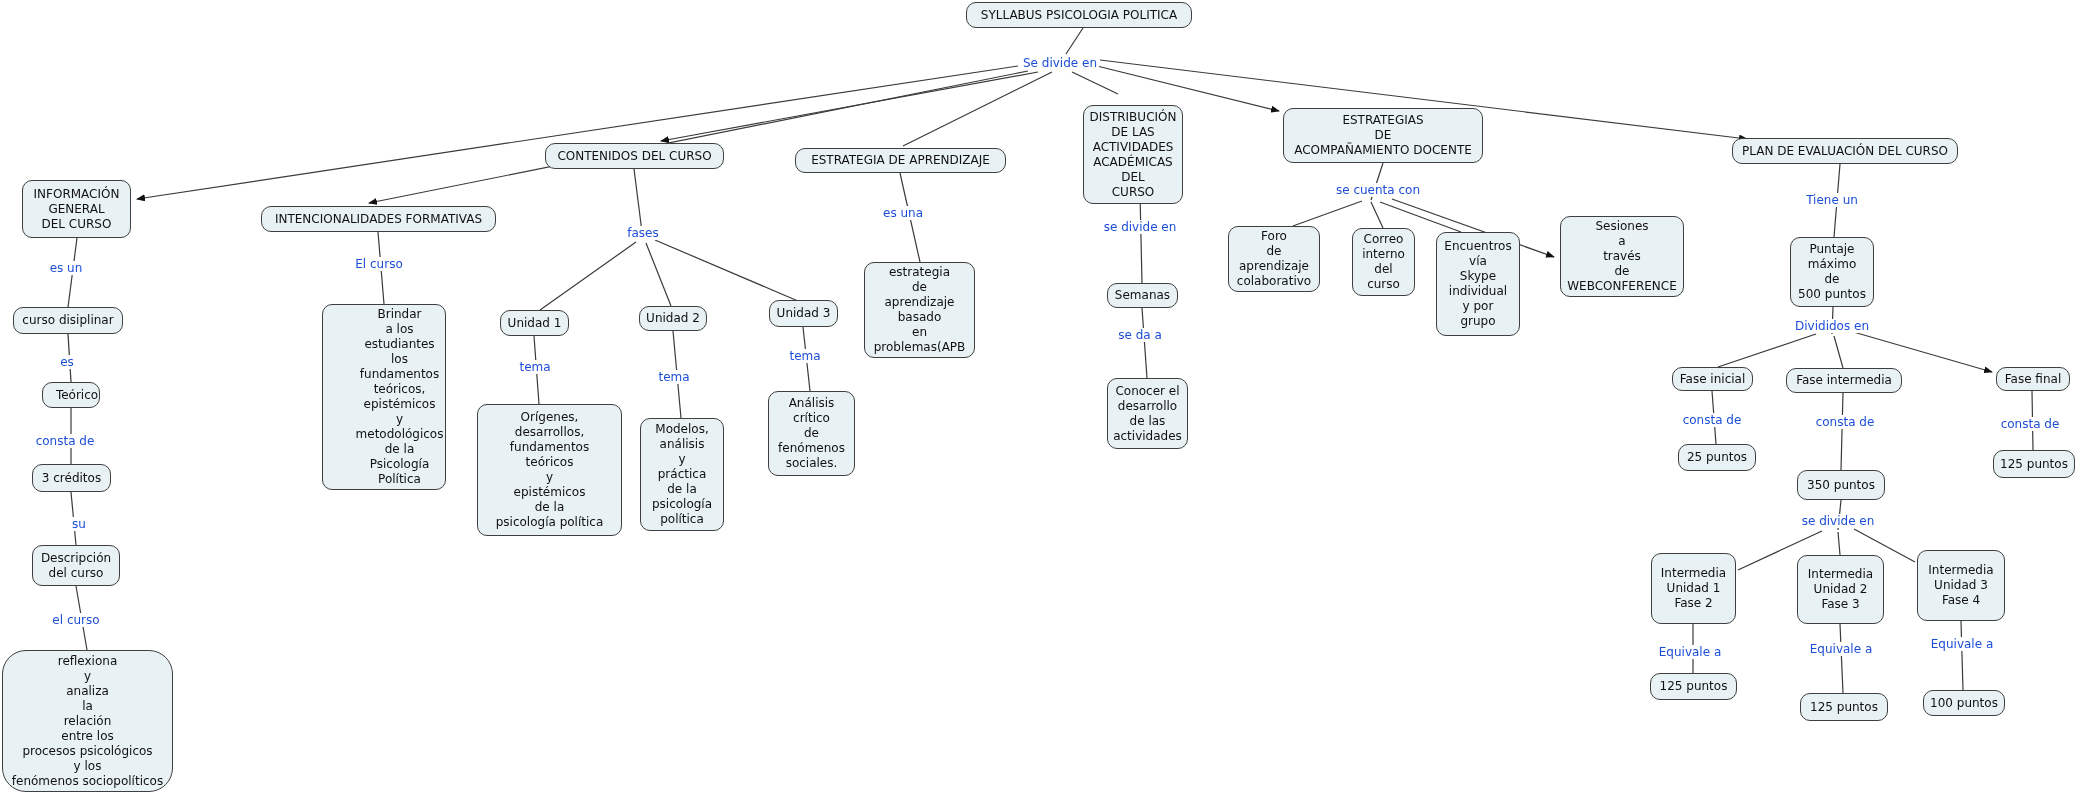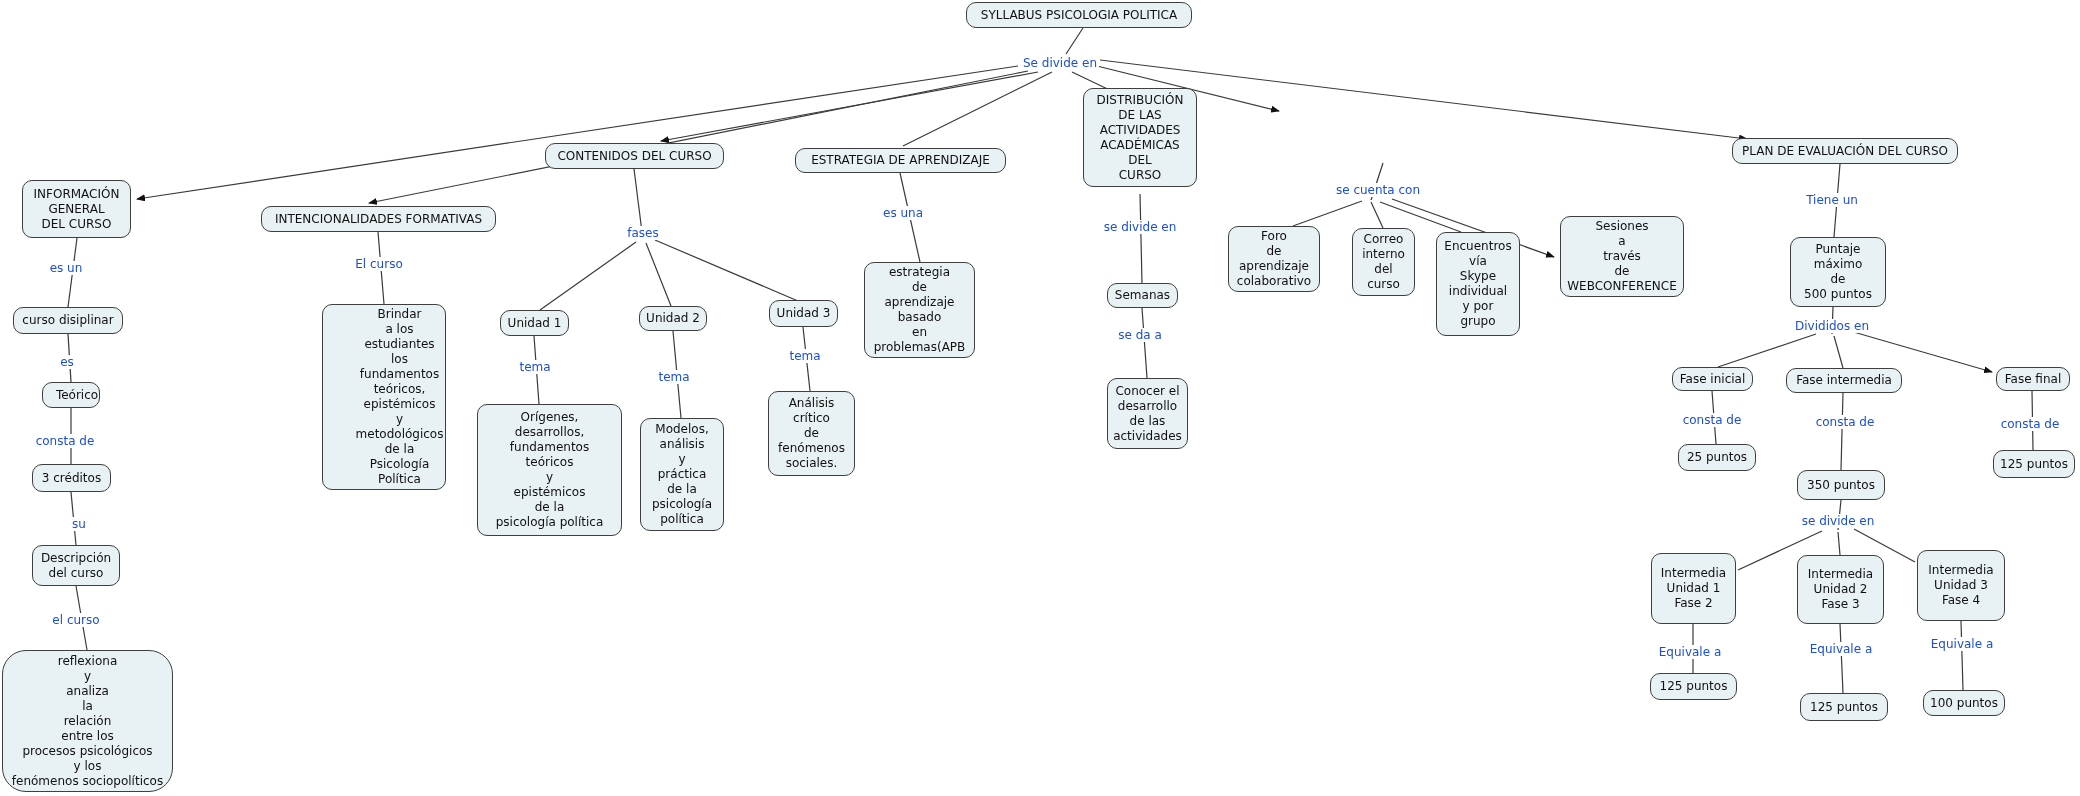--- a/index.html
+++ b/index.html
@@ -130,52 +130,55 @@
 de
 fenómenos
 sociales.</div>
     <div class="node" style="left: 795px; top: 148px; width: 211px; min-height: 25px; background: rgb(232, 241, 244); border-color: rgb(63, 63, 63);">ESTRATEGIA DE APRENDIZAJE</div>
     <div class="node" style="left: 864px; top: 262px; width: 111px; min-height: 94px; background: rgb(232, 241, 244); border-color: rgb(63, 63, 63);">estrategia
 de
 aprendizaje
 basado
 en
 problemas(APB</div>
-    <div class="node" style="left: 1083px; top: 88px; width: 114px; min-height: 99px; background: rgb(232, 241, 244); border-color: rgb(63, 63, 63);">DISTRIBUCIÓN
+    <div class="node" style="left: 1083px; top: 105px; width: 100px; min-height: 99px; background: rgb(232, 241, 244); border-color: rgb(63, 63, 63);">DISTRIBUCIÓN
 DE LAS
 ACTIVIDADES
 ACADÉMICAS
 DEL
 CURSO</div>
     <div class="node" style="left: 1107px; top: 283px; width: 71px; min-height: 25px; background: rgb(232, 241, 244); border-color: rgb(63, 63, 63);">Semanas</div>
     <div class="node" style="left: 1107px; top: 378px; width: 81px; min-height: 71px; background: rgb(232, 241, 244); border-color: rgb(63, 63, 63);">Conocer el
 desarrollo
 de las
 actividades</div>
+    <div class="node" style="left: 1283px; top: 108px; width: 200px; min-height: 55px; background: rgb(232, 241, 244); border-color: rgb(63, 63, 63);">ESTRATEGIAS
+DE
+ACOMPAÑAMIENTO DOCENTE</div>
     <div class="node" style="left: 1228px; top: 226px; width: 92px; min-height: 65px; background: rgb(232, 241, 244); border-color: rgb(63, 63, 63);">Foro
 de
 aprendizaje
 colaborativo</div>
     <div class="node" style="left: 1352px; top: 228px; width: 63px; min-height: 68px; background: rgb(232, 241, 244); border-color: rgb(63, 63, 63);">Correo
 interno
 del
 curso</div>
     <div class="node" style="left: 1436px; top: 232px; width: 84px; min-height: 104px; background: rgb(232, 241, 244); border-color: rgb(63, 63, 63);">Encuentros
 vía
 Skype
 individual
 y por
 grupo</div>
     <div class="node" style="left: 1560px; top: 216px; width: 124px; min-height: 81px; background: rgb(232, 241, 244); border-color: rgb(63, 63, 63);">Sesiones
 a
 través
 de
 WEBCONFERENCE</div>
     <div class="node" style="left: 1732px; top: 138px; width: 226px; min-height: 26px; background: rgb(232, 241, 244); border-color: rgb(63, 63, 63);">PLAN DE EVALUACIÓN DEL CURSO</div>
-    <div class="node" style="left: 1790px; top: 237px; width: 96px; min-height: 70px; background: rgb(232, 241, 244); border-color: rgb(63, 63, 63);">Puntaje
+    <div class="node" style="left: 1790px; top: 237px; width: 84px; min-height: 70px; background: rgb(232, 241, 244); border-color: rgb(63, 63, 63);">Puntaje
 máximo
 de
 500 puntos</div>
     <div class="node" style="left: 1672px; top: 367px; width: 81px; min-height: 24px; background: rgb(232, 241, 244); border-color: rgb(63, 63, 63);">Fase inicial</div>
     <div class="node" style="left: 1678px; top: 444px; width: 78px; min-height: 27px; background: rgb(232, 241, 244); border-color: rgb(63, 63, 63);">25 puntos</div>
     <div class="node" style="left: 1786px; top: 368px; width: 116px; min-height: 25px; background: rgb(232, 241, 244); border-color: rgb(63, 63, 63);">Fase intermedia</div>
     <div class="node" style="left: 1797px; top: 470px; width: 88px; min-height: 30px; background: rgb(232, 241, 244); border-color: rgb(63, 63, 63);">350 puntos</div>
     <div class="node" style="left: 1996px; top: 367px; width: 74px; min-height: 24px; background: rgb(232, 241, 244); border-color: rgb(63, 63, 63);">Fase final</div>
     <div class="node" style="left: 1993px; top: 450px; width: 82px; min-height: 28px; background: rgb(232, 241, 244); border-color: rgb(63, 63, 63);">125 puntos</div>
     <div class="node" style="left: 1651px; top: 553px; width: 85px; min-height: 71px; background: rgb(232, 241, 244); border-color: rgb(63, 63, 63);">Intermedia

